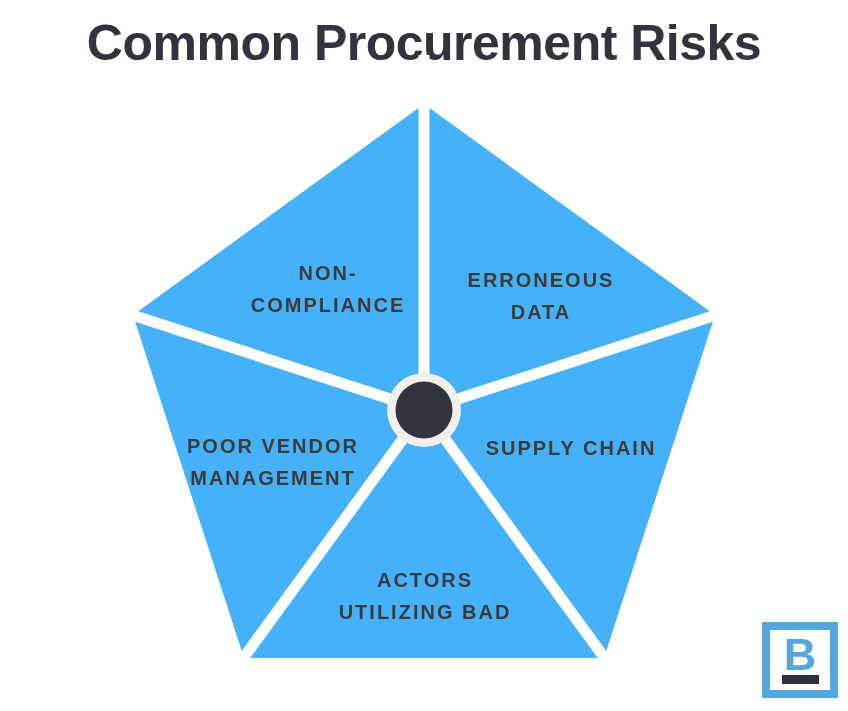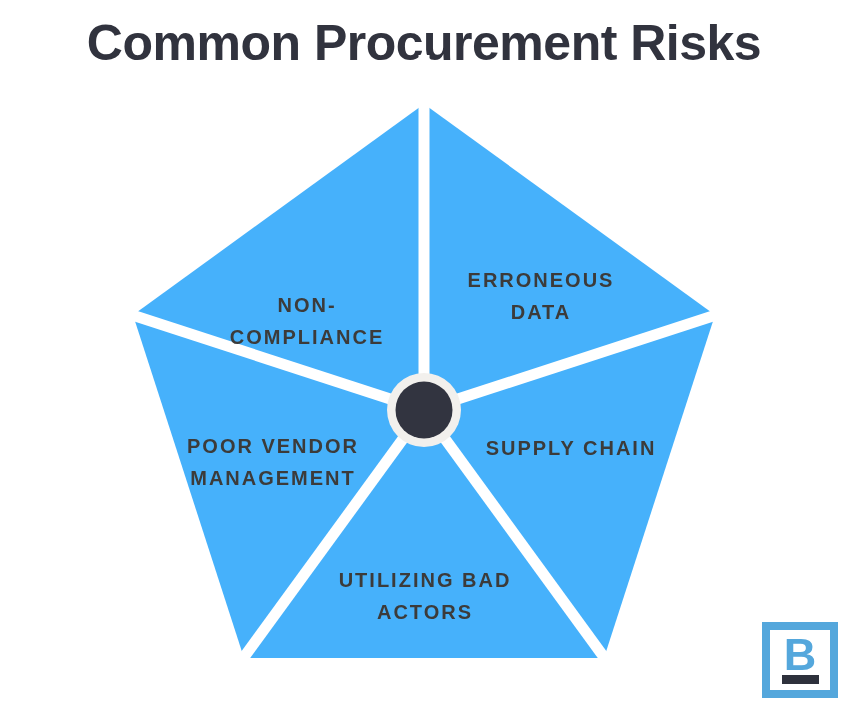--- a/index.html
+++ b/index.html
@@ -45,21 +45,21 @@
     transform: translate(-50%, -50%);
     text-align: center;
     font-weight: bold;
     font-size: 20px;
     line-height: 32px;
     letter-spacing: 2px;
     color: var(--label_color, #3C3B3A);
     white-space: nowrap;
   }
   .seg-label span { display: block; }
-  .lbl-non-compliance { left: 307px; top: 289px; margin-top: 32px; }
+  .lbl-non-compliance { left: 328px; top: 289px; }
   .lbl-erroneous      { left: 541px; top: 296px; }
   .lbl-supply         { left: 571px; top: 448px; }
   .lbl-utilizing      { left: 425px; top: 596px; }
   .lbl-poor           { left: 273px; top: 462px; }
   .logo {
     position: absolute;
     left: 762px;
     top: 622px;
     width: 76px;
     height: 76px;
@@ -115,22 +115,22 @@
   <span>COMPLIANCE</span>
 </div>
 <div class="seg-label lbl-erroneous">
   <span>ERRONEOUS</span>
   <span>DATA</span>
 </div>
 <div class="seg-label lbl-supply">
   <span>SUPPLY CHAIN</span>
 </div>
 <div class="seg-label lbl-utilizing">
+  <span>ACTORS</span>
   <span>UTILIZING BAD</span>
-  <span>ACTORS</span>
 </div>
 <div class="seg-label lbl-poor">
   <span>POOR VENDOR</span>
   <span>MANAGEMENT</span>
 </div>
 
 <div class="logo">
   <div class="logo-letter">B</div>
   <div class="logo-bar"></div>
 </div>

